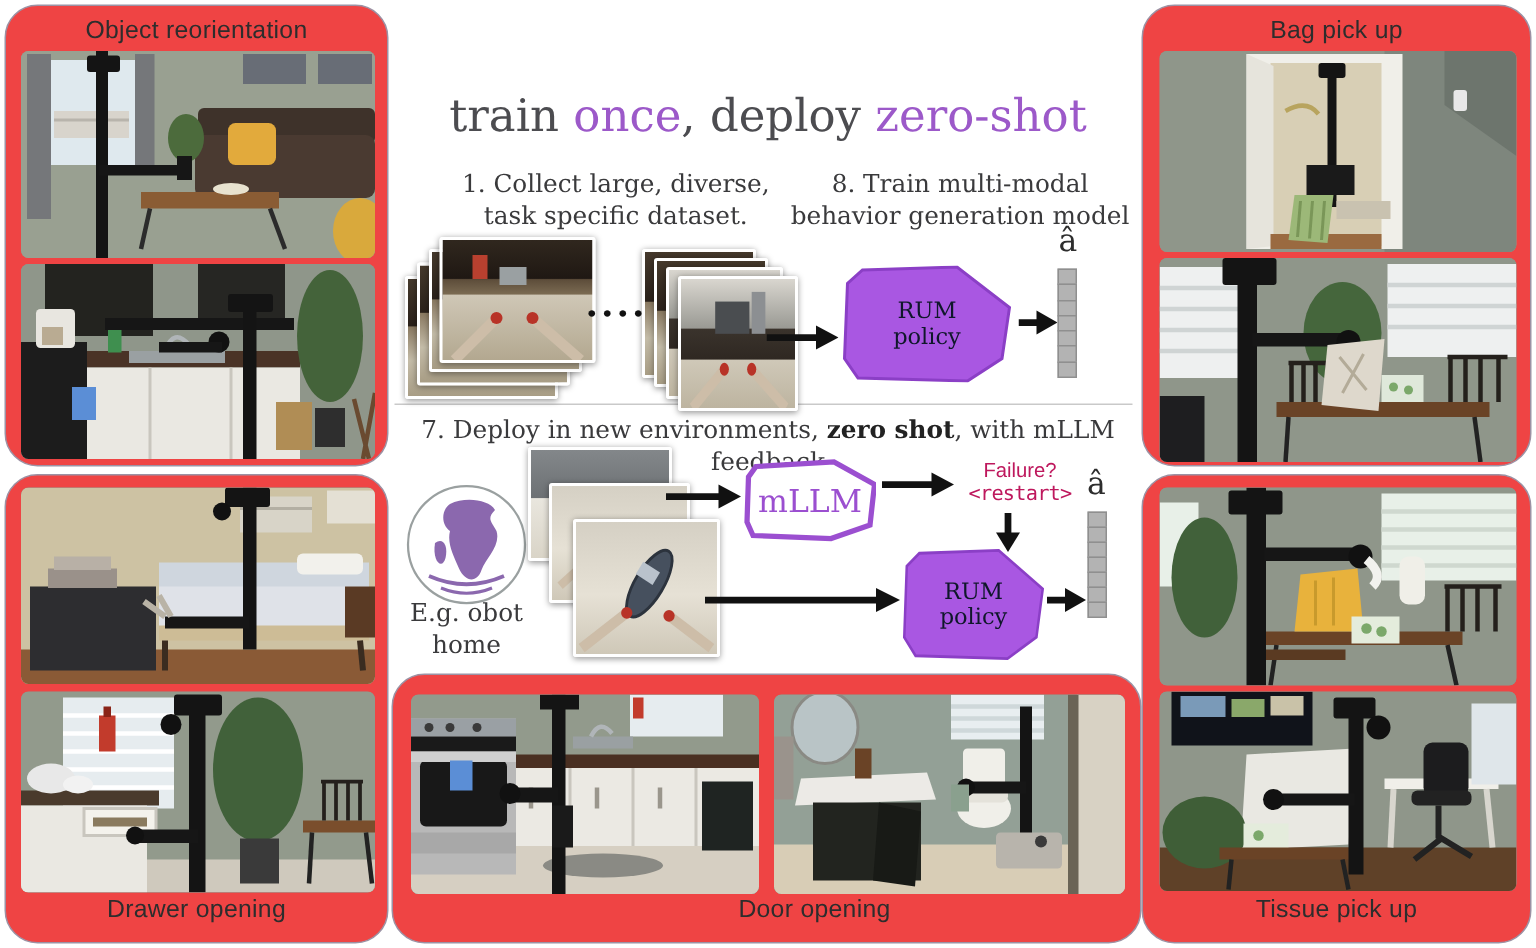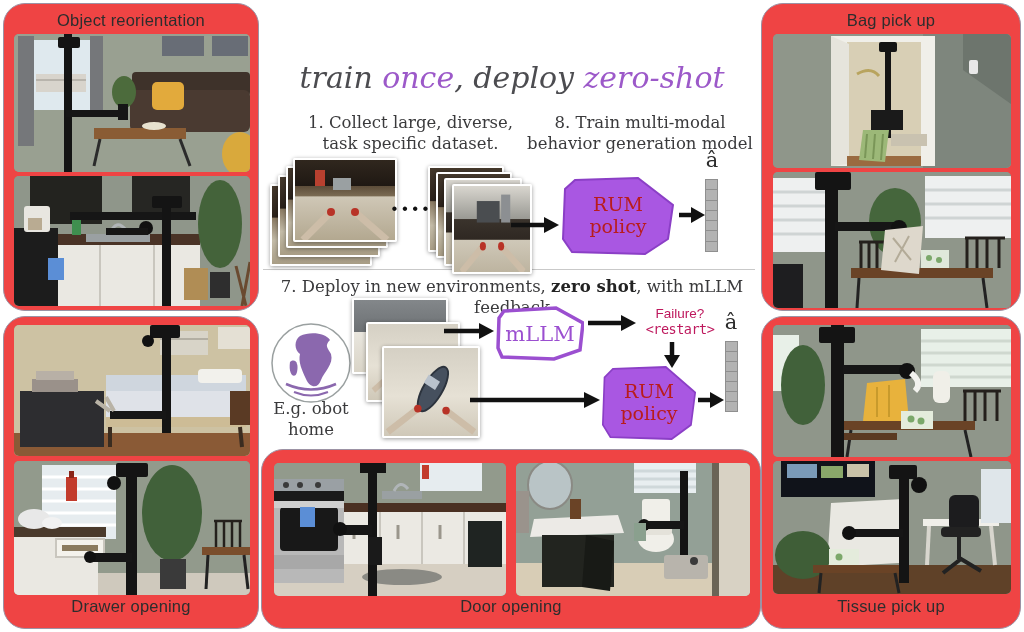--- a/index.html
+++ b/index.html
@@ -10,41 +10,41 @@
   .panel-label{position:absolute;width:100%;text-align:center;
                font-family:"Liberation Sans","DejaVu Sans",sans-serif;
                font-size:16.5px;color:#2d2d2d;letter-spacing:.2px;}
   .lbl-top{top:7px;} .lbl-bot{bottom:12px;}
   .photo{position:absolute;border-radius:5px;overflow:hidden;background:#8f968a;}
   .photo svg{display:block;width:100%;height:100%;}
   #panel-tl{left:3px;top:3px;width:256px;height:308px;}
   #panel-tr{left:761px;top:3px;width:260px;height:308px;}
   #panel-bl{left:3px;top:316px;width:256px;height:313px;}
   #panel-br{left:761px;top:316px;width:260px;height:313px;}
-  #panel-bc{left:261px;top:449px;width:500px;height:180px;}
+  #panel-bc{left:261px;top:449px;width:500px;height:180px;padding-left:32px;}
   
   .title{position:absolute;left:262px;top:2px;width:500px;text-align:center;
          font-size:39px;font-weight:700;color:#4c4c50;letter-spacing:.5px;}
   .subtitle{position:absolute;left:262px;top:60px;width:500px;text-align:center;
-            font-size:30px;font-weight:500;color:#4c4c50;font-style:italic;}
+            font-size:30px;font-weight:500;color:#4c4c50;}
   .accent{color:#9c59c9;}
   .stephead{position:absolute;text-align:center;font-size:16.5px;line-height:1.3;color:#3a3a3c;}
   #step1{left:256px;top:112px;width:215px;margin-left:47px;}
   #step2{left:518px;top:112px;width:244px;}
   #step3{left:262px;top:276px;width:500px;font-size:16.5px;}
   #step3 b{font-weight:700;color:#222;}
   .divider{position:absolute;left:263px;top:269px;width:492px;height:1px;background:#c9c9c9;}
   
   .dots{position:absolute;left:390px;top:194px;width:42px;text-align:center;
         font-size:24px;font-weight:700;color:#111;letter-spacing:2px;}
   .shape{position:absolute;}
   .shape svg{display:block;width:100%;height:100%;}
   .shape-label{position:absolute;inset:0;display:flex;flex-direction:column;
                align-items:center;justify-content:center;line-height:1.15;}
-  .rum-label{color:#b91c1c;font-size:19px;}
+  .rum-label{color:#0f172a;font-size:15px;}
   .mllm-label{color:#9b4fd0;font-size:21px;}
   .ahat{position:absolute;width:30px;text-align:center;font-size:21px;color:#2d2d2d;}
   .abar{position:absolute;display:flex;flex-direction:column;}
   .abar .seg{flex:1;background:#b3b3b3;border:1px solid #8f8f8f;margin-top:-1px;box-sizing:border-box;}
   .failure{position:absolute;text-align:center;color:#be185d;}
   .failure .f1{font-family:"Liberation Sans","DejaVu Sans",sans-serif;font-size:13.5px;}
   .failure .f2{font-family:"DejaVu Sans Mono",monospace;font-size:13.5px;letter-spacing:-0.5px;}
   .globe-cap{position:absolute;left:258px;top:399px;width:106px;text-align:center;
              font-size:16.5px;line-height:1.25;color:#3a3a3c;}
   .arrow{position:absolute;}

